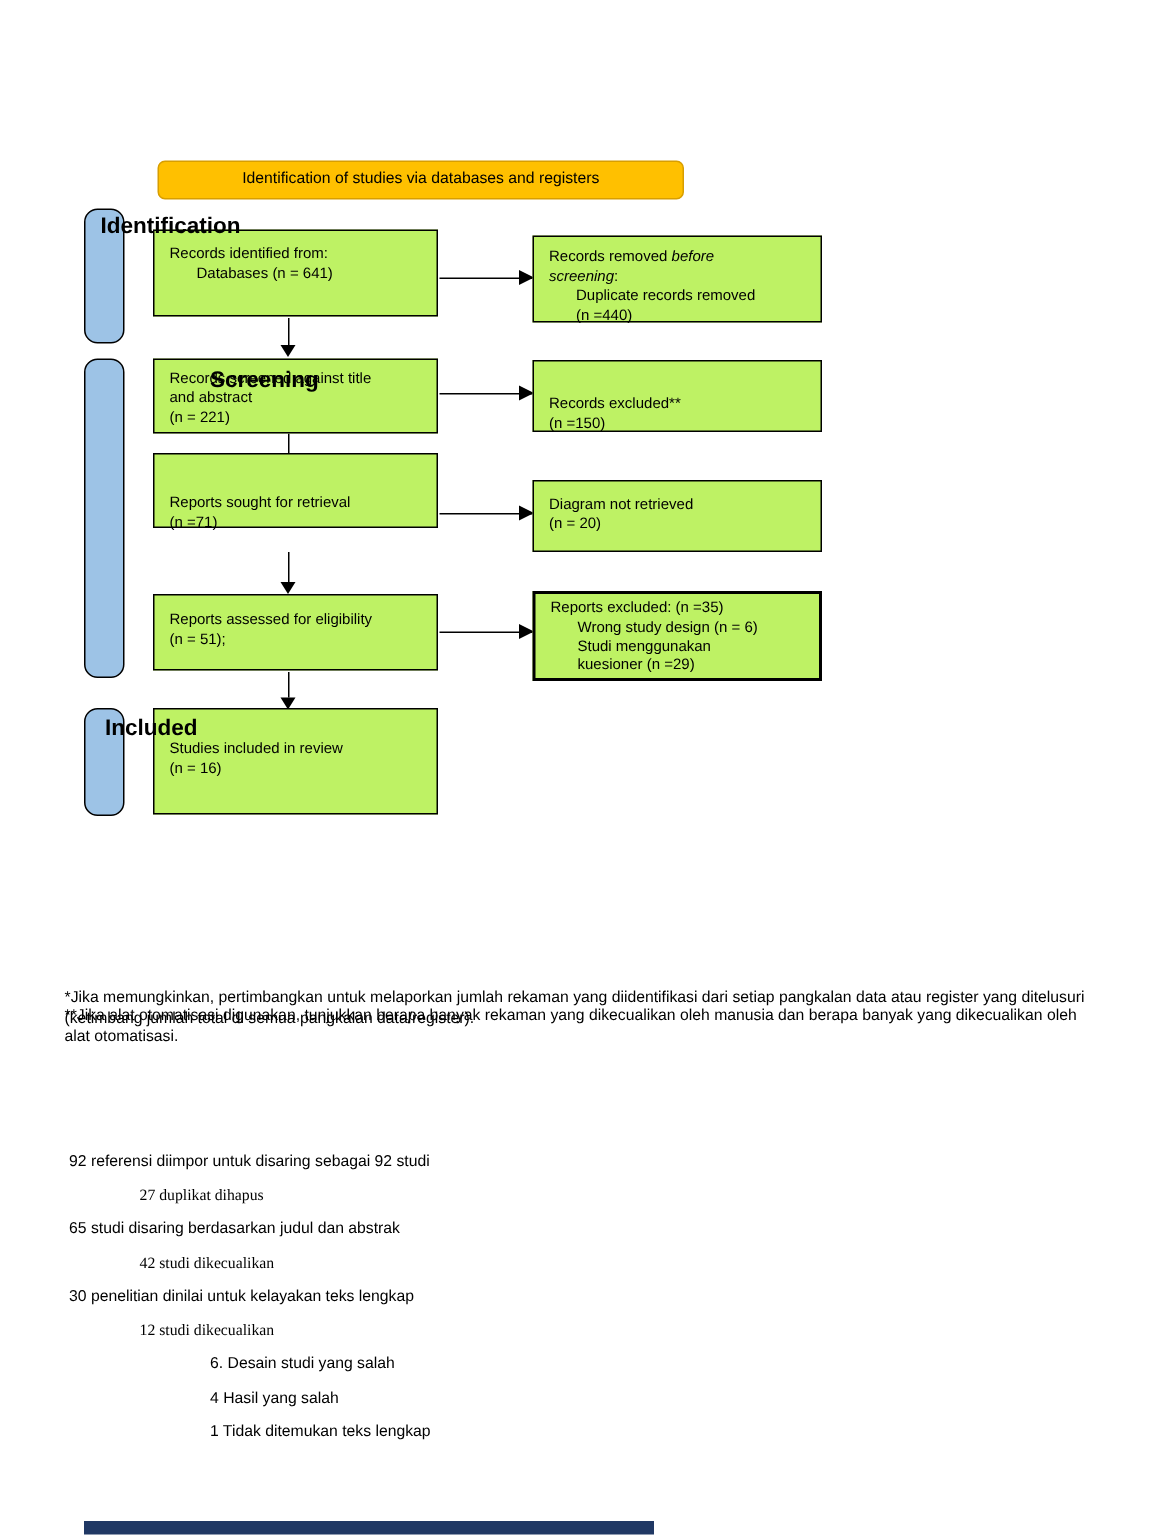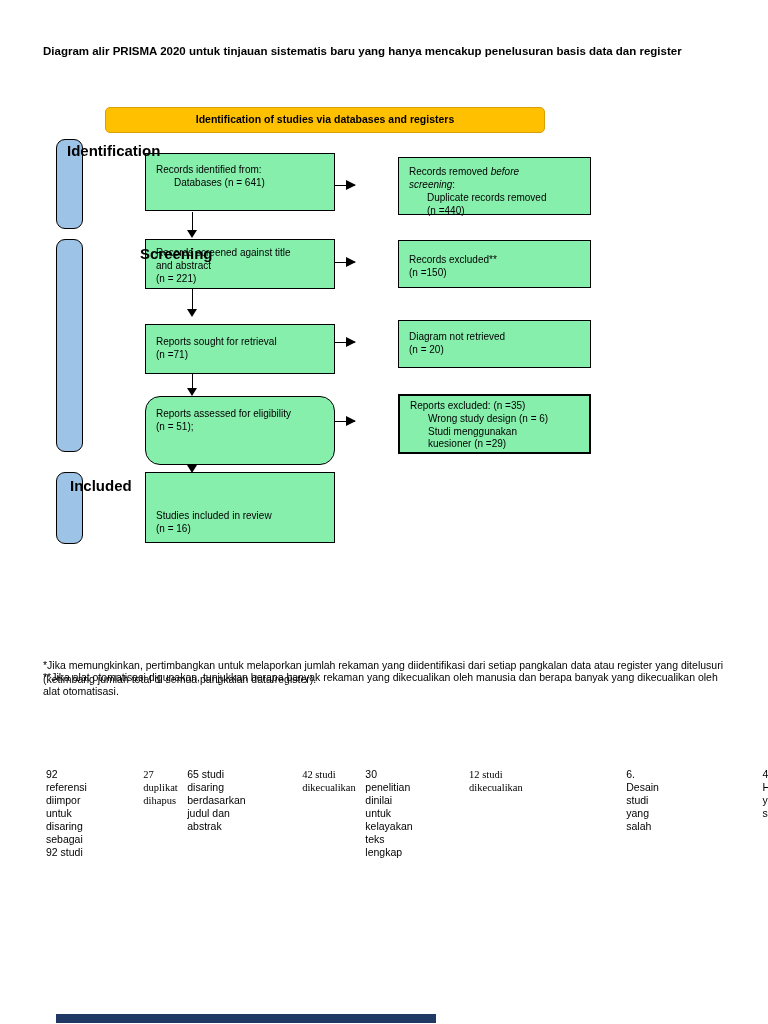--- a/index.html
+++ b/index.html
@@ -5,51 +5,51 @@
   html,body { margin:0; padding:0; background:#fff; }
   .page {
     position:relative; width:768px; height:1024px; background:#ffffff;
     font-family:"Liberation Sans","DejaVu Sans",sans-serif; color:#000; overflow:hidden;
   }
   .title {
     position:absolute; left:43px; top:42px; width:650px;
     font-size:11.5px; font-weight:bold; line-height:1.7;
   }
   .banner {
-    position:absolute; left:105px; top:107px; width:440px; height:26px;
+    position:absolute; left:105px; top:107px; width:351px; height:26px;
     background:#FFC000; border:1.5px solid #D89E00; border-radius:5px;
-    box-sizing:border-box; text-align:center; font-weight:bold; font-size:10.5px;
+    box-sizing:border-box; text-align:center; font-weight:normal; font-size:10.5px;
     line-height:23px; z-index:2;
   }
   .stage {
     position:absolute; left:56px; width:27px; background:#9DC3E6;
     border:1.6px solid #000; border-radius:9px; box-sizing:border-box; z-index:1;
   }
   .stage-id { top:139px; height:90px; }
   .stage-scr { top:239px; height:213px; }
   .stage-inc { top:472px; height:72px; }
   .stage-label {
     position:absolute; font-weight:bold; font-size:15px; white-space:nowrap; z-index:6;
   }
   .lbl-id  { left:67px;  top:142px; }
   .lbl-scr { left:140px; top:245px; }
   .lbl-inc { left:70px;  top:477px; }
   .box {
-    position:absolute; background:#86efac; border:1.5px solid #000; box-sizing:border-box;
-    font-size:10px; line-height:13px; padding:6px 10px; z-index:3;margin-left:43px;
+    position:absolute; background:#bef264; border:1.5px solid #000; box-sizing:border-box;
+    font-size:10px; line-height:13px; padding:6px 10px; z-index:3;
   }
   .lcol { left:102px; width:190px; }
   .rcol { left:355px; width:193px; }
   .b1 { top:153px; height:58px; padding-top:9px; }
   .b2 { top:239px; height:50px; }
-  .b3 { top:324px; height:50px; padding-top:10px; }
-  .b4 { top:396px; height:69px; padding-top:10px;border-radius:15px; }
-  .b5 { top:472px; height:71px; padding-top:36px; }
+  .b3 { top:302px; height:50px; padding-top:26px; }
+  .b4 { top:396px; height:51px; padding-top:10px; }
+  .b5 { top:472px; height:71px; padding-top:20px; }
   .r1 { top:157px; height:58px; padding-top:7px; }
-  .r2 { top:240px; height:48px; padding-top:12px; }
+  .r2 { top:240px; height:48px; padding-top:22px; }
   .r3 { top:320px; height:48px; padding-top:9px; }
   .r4 { top:394px; height:60px; border-width:2px; padding-top:4px; line-height:12.8px; }
   .ind { padding-left:18px; }
   .it { font-style:italic; }
   .h-arrow {
     position:absolute; left:293px; width:62px; height:0;
     border-top:1.5px solid #000; z-index:2;
   }
   .h-arrow::after {
     content:""; position:absolute; right:-1px; top:-5.6px; width:0; height:0;
@@ -68,36 +68,35 @@
   .v2 { top:289px; height:20px; }
   .v3 { top:368px; height:20px; }
   .v4 { top:448px; height:17px; }
   .footnote {
     position:absolute; left:43px; width:680px; font-size:10.5px; line-height:14px;
   }
   .fn1 { top:630px;margin-top:28px; }
   .fn2 { top:670px; }
   .summary {
     position:absolute; left:46px; top:768px; width:650px;
-    display:flex; flex-direction:row; gap:9.5px; font-size:10.5px;
+    display:flex; flex-direction:column; gap:9.5px; font-size:10.5px;
   }
   .summary-item { height:13px; line-height:13px; }
   .indent-1 { margin-left:47px;font-family:Liberation Serif, serif; }
   .indent-2 { margin-left:94px; }
   .bottom-bar {
     position:absolute; left:56px; top:1014px; width:380px; height:9px;
     background:#203864;
   }
 </style>
 </head>
 <body>
 
 <div class="page">
 
-  <div class="title">Diagram alir PRISMA 2020 untuk tinjauan sistematis baru yang hanya mencakup penelusuran basis data dan register</div>
 
   <div class="banner">Identification of studies via databases and registers</div>
 
   <div class="stage stage-id"></div>
   <div class="stage stage-scr"></div>
   <div class="stage stage-inc"></div>
 
   <div class="stage-label lbl-id">Identification</div>
   <div class="stage-label lbl-scr">Screening</div>
   <div class="stage-label lbl-inc">Included</div>

